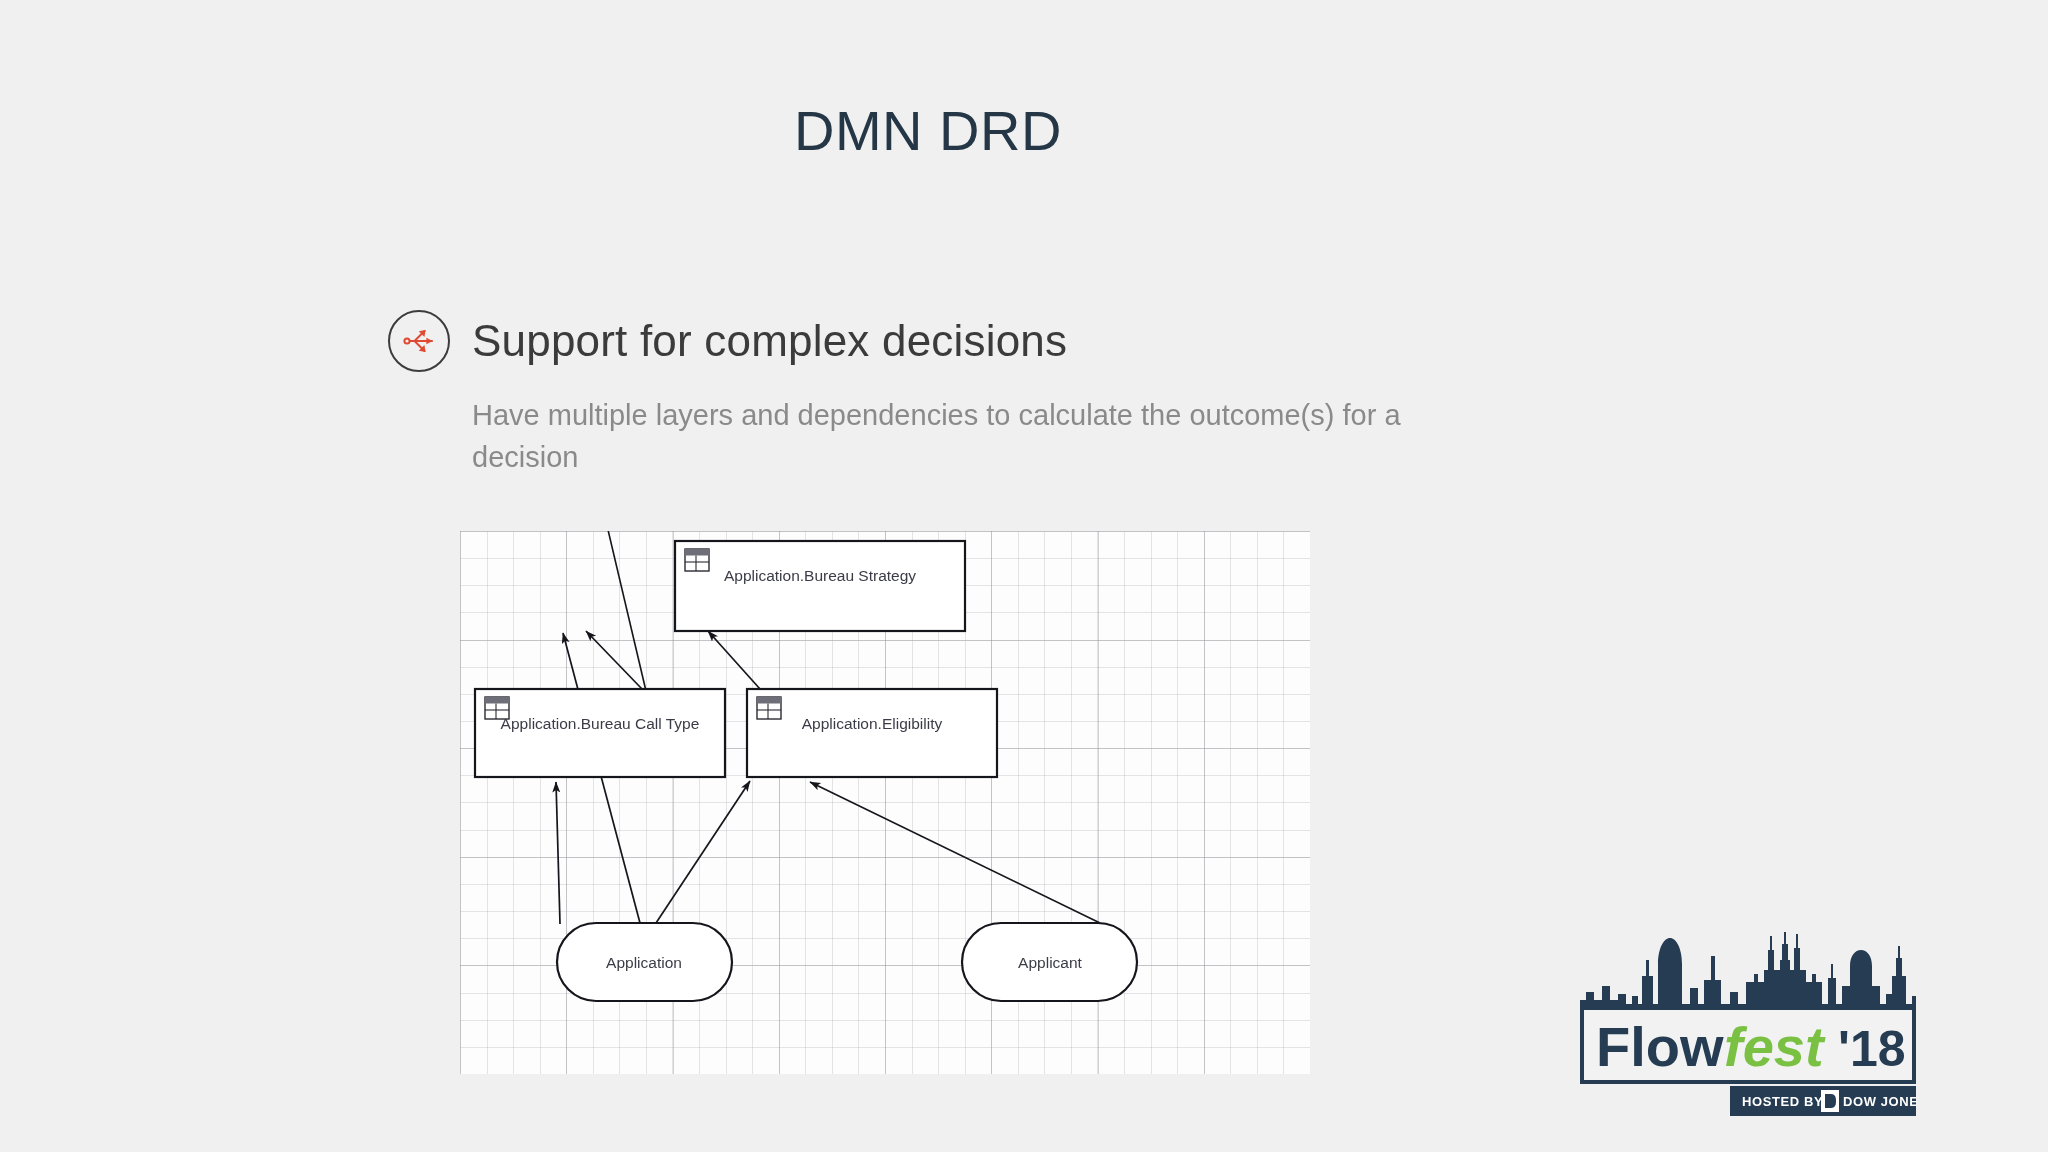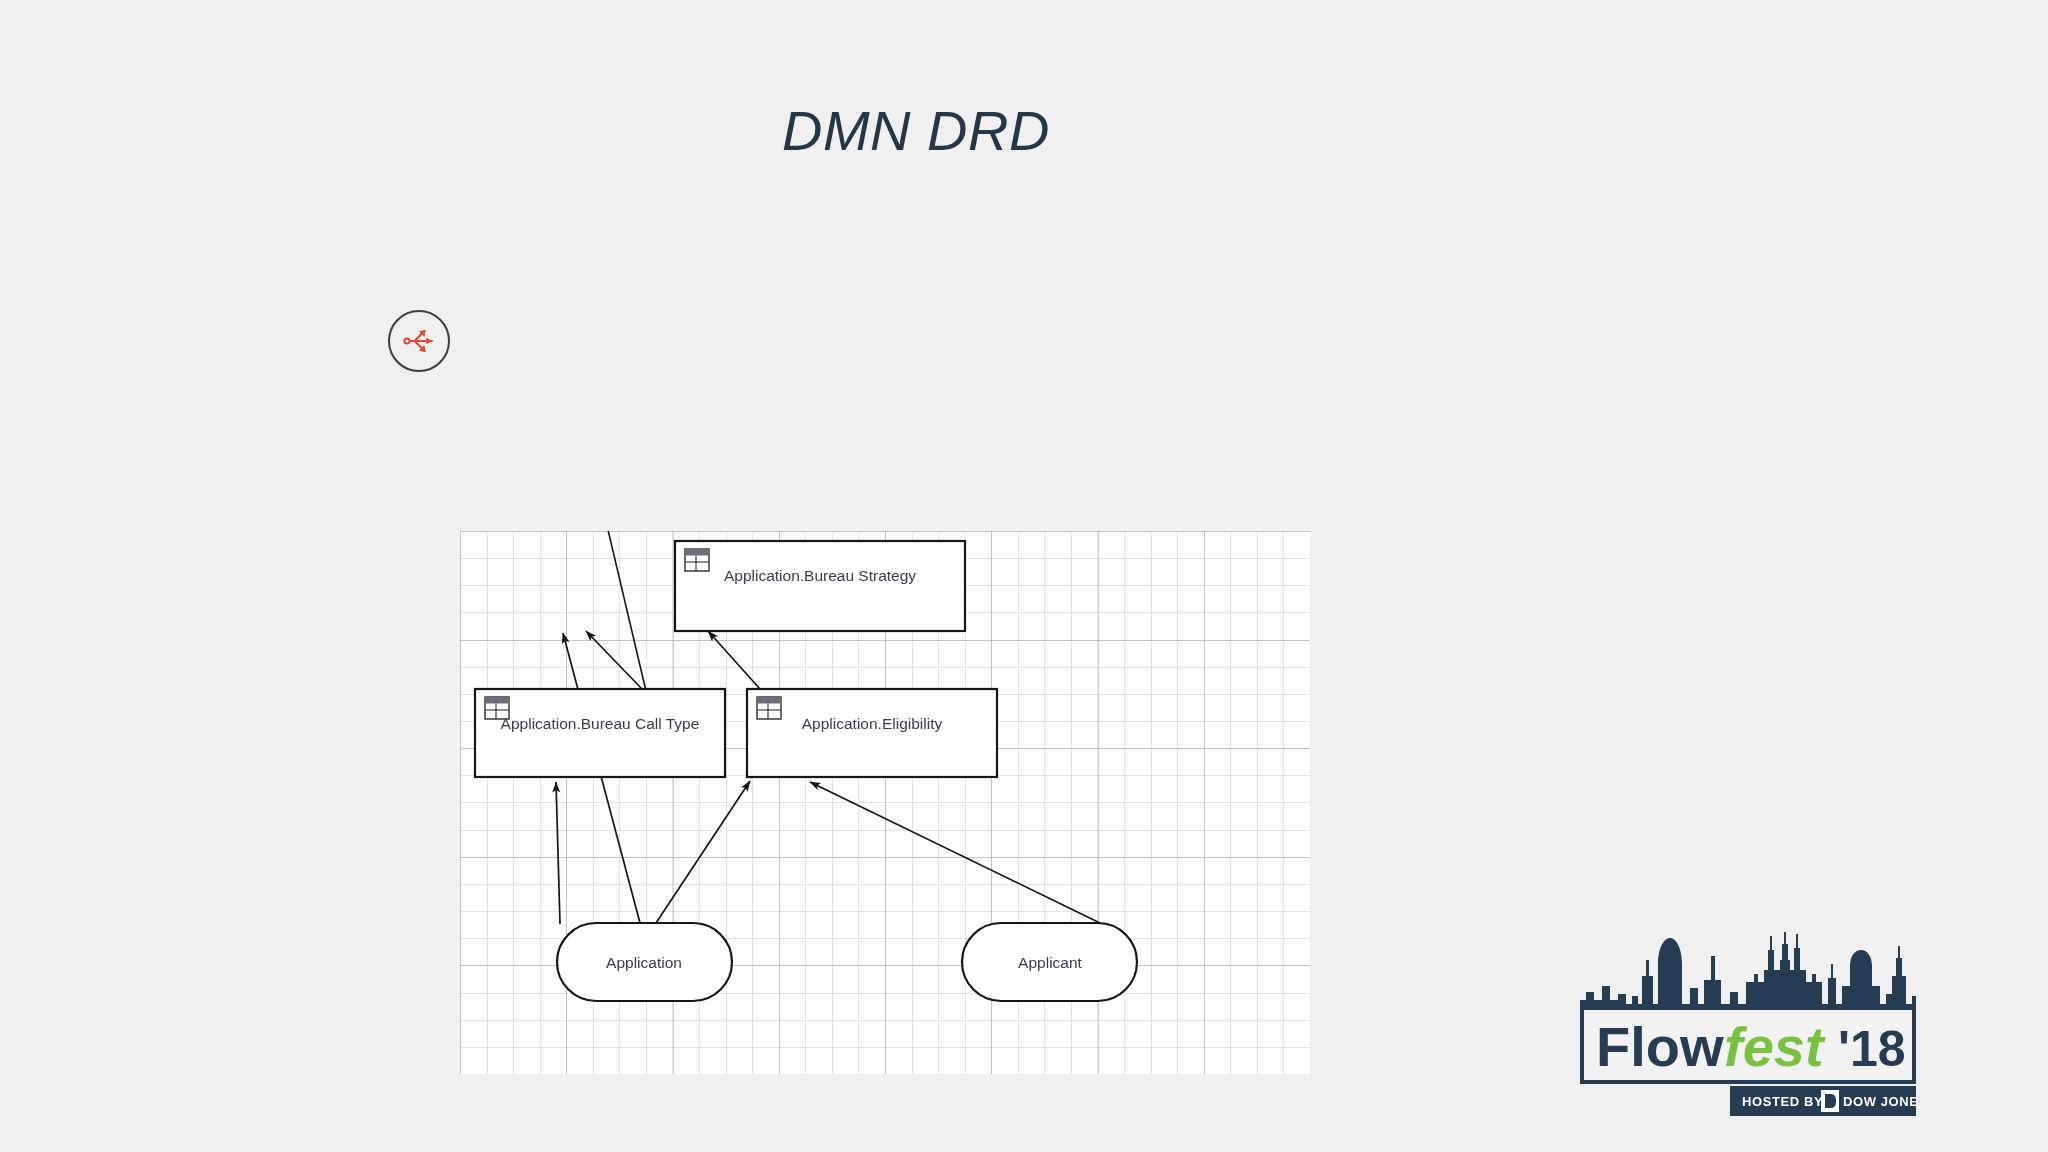--- a/index.html
+++ b/index.html
@@ -12,29 +12,28 @@
     background: #f0f0f0;
     font-family: "Liberation Sans", sans-serif;
     overflow: hidden;
     position: relative;
   }
 
   
   .slide-title {
     position: absolute;
     top: 98px;
-    left: 4px;
+    left: 16px;
     width: 1824px;
     text-align: center;
     font-size: 56px;
     font-weight: 400;
     letter-spacing: 0.5px;
     color: #253746;
     font-family: "Liberation Sans", sans-serif;
-    font-style: italic;
   }
 
   
   .feature-block {
     position: absolute;
     left: 388px;
     top: 310px;
     width: 1100px;
   }
   .feature-head {
@@ -131,22 +130,24 @@
           <line x1="15.5" y1="20" x2="25.5" y2="10"></line>
           <line x1="15.5" y1="20" x2="25.5" y2="30"></line>
         </g>
         <g fill="#e04a32" stroke="none">
           <polygon points="33.6,20 27.4,16.8 27.4,23.2"></polygon>
           <polygon points="26.6,9 19.8,10.2 25.4,16"></polygon>
           <polygon points="26.6,31 19.8,29.8 25.4,24"></polygon>
         </g>
       </svg>
     </div>
+    <div class="feature-title">Support for complex decisions</div>
   </div>
 
+  <div class="feature-body">Have multiple layers and dependencies to calculate the outcome(s) for a decision</div>
 </div>
 
 <div class="diagram-canvas">
   <svg class="diagram-svg" width="850" height="543" viewBox="0 0 850 543">
     <defs>
       <marker id="dmn-arrow" markerWidth="12" markerHeight="12" refX="10.5" refY="4" orient="auto" markerUnits="userSpaceOnUse">
         <path d="M0,0 L11,4 L0,8 L2.6,4 z" fill="#15151c"></path>
       </marker>
     </defs>
 

